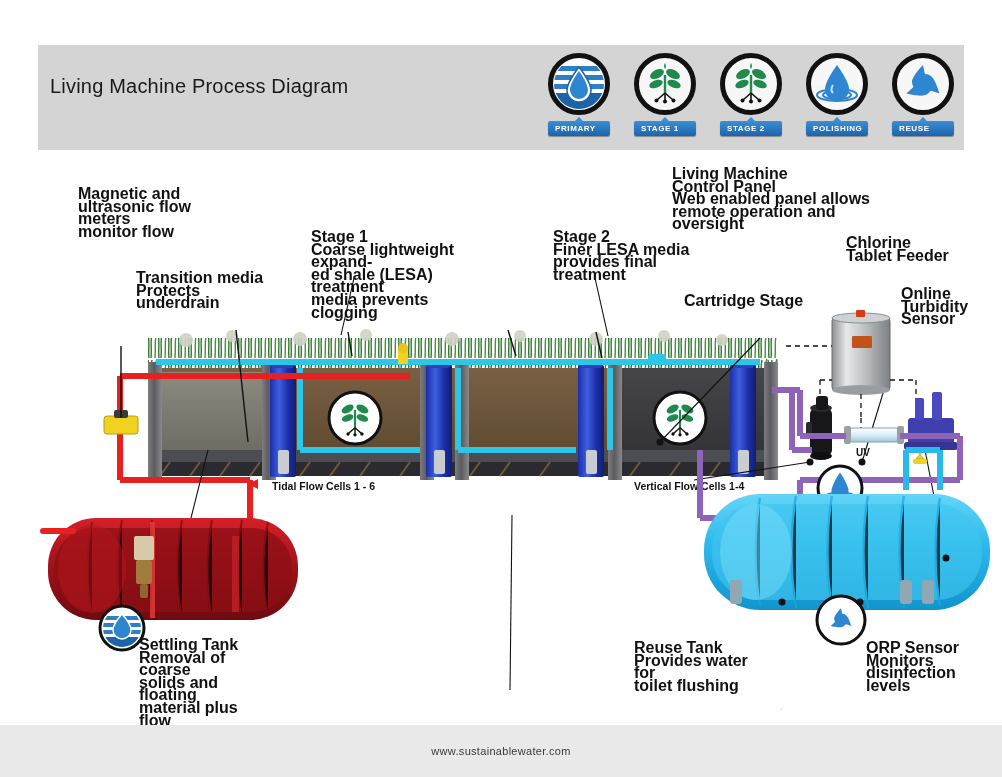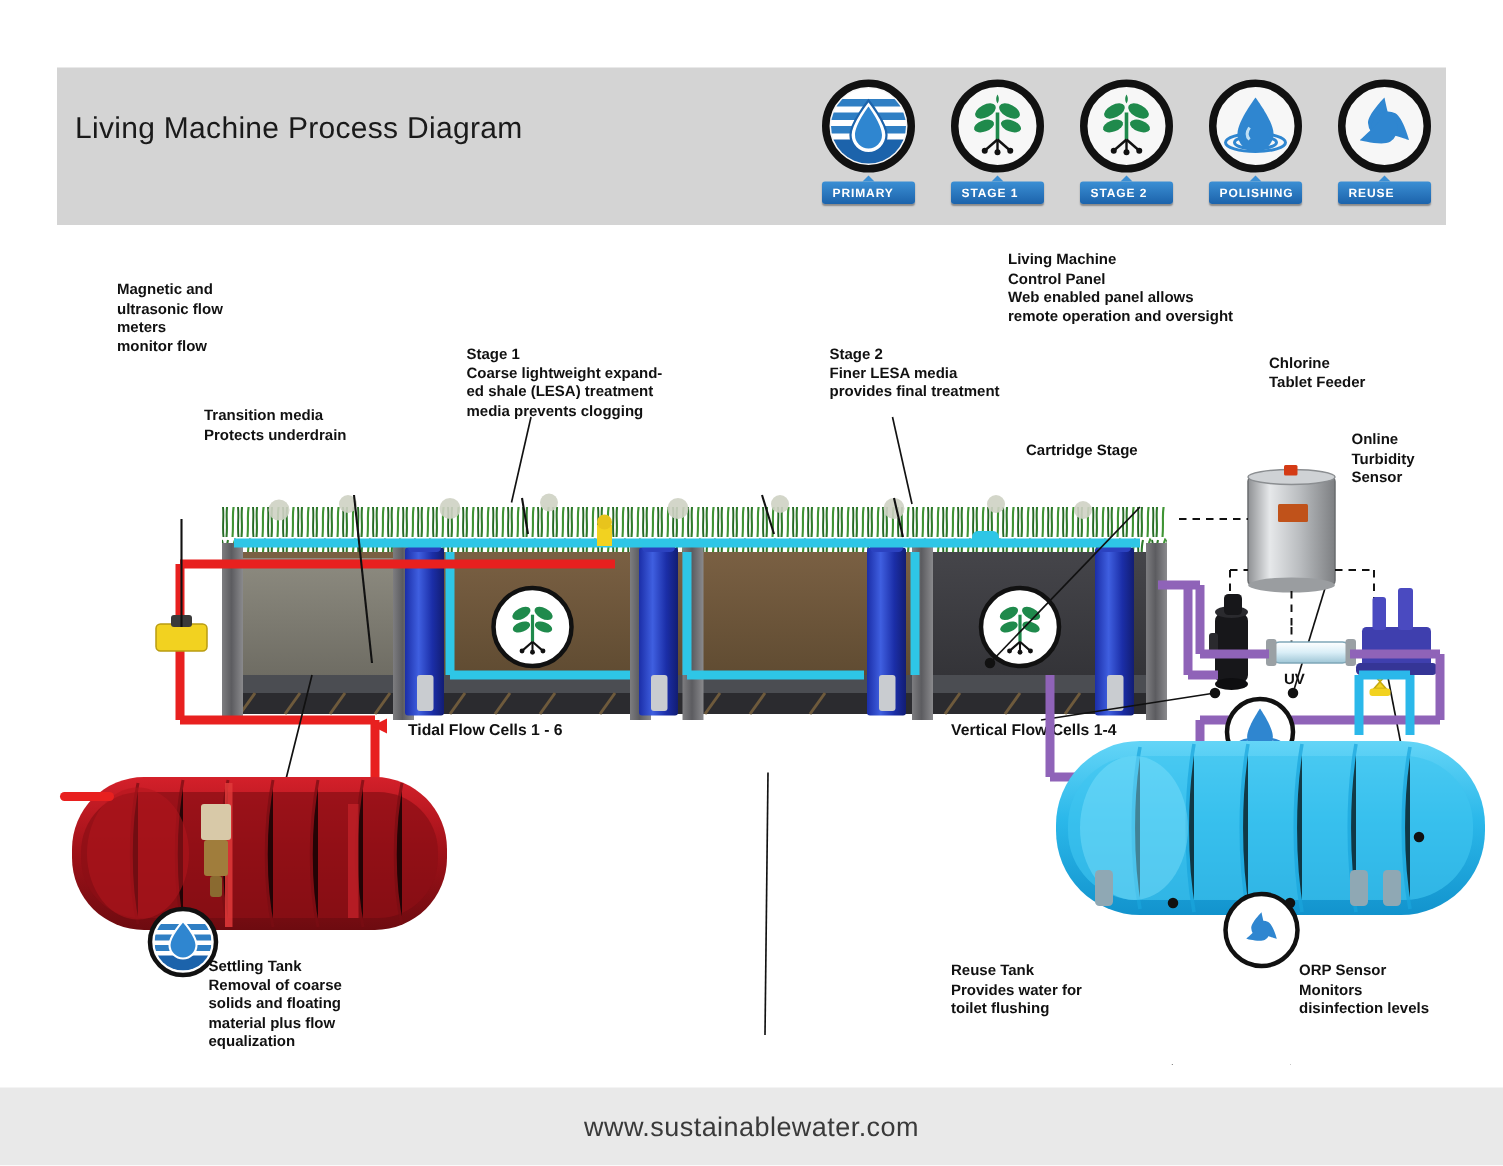--- a/index.html
+++ b/index.html
@@ -39,33 +39,33 @@
     padding:3px 7px 3px;border-radius:2px;white-space:nowrap;
     box-shadow:0 1px 1px rgba(0,0,0,.35);
   }
   .badge-label:before{
     content:"";position:absolute;left:50%;top:-4px;margin-left:-4px;
     border-left:4px solid transparent;border-right:4px solid transparent;
     border-bottom:4px solid #3b8fd4;
   }
 
   
-  .anno{position:absolute;font-size:10px;line-height:12.6px;color:#111;}
+  .anno{position:absolute;font-size:16px;line-height:12.6px;color:#111;}
   .anno .t{font-weight:bold;display:block;}
   .anno .d{display:block;font-weight:bold;}
 
   
   #scene{position:absolute;left:0;top:150px;width:1002px;height:560px;}
 
   
   .footer{
     position:absolute;left:0;bottom:0;width:1002px;height:52px;
     background:#e9e9e9;display:flex;align-items:center;justify-content:center;
   }
-  .footer-text{font-size:18px;color:#3a3a3a;letter-spacing:.3px;}
+  .footer-text{font-size:11px;color:#3a3a3a;letter-spacing:.3px;}
 </style>
 </head>
 <body>
 
 <div class="page">
 
   <div class="header">
     <div class="header-title">Living Machine Process Diagram</div>
 
     <div class="badge-row">

